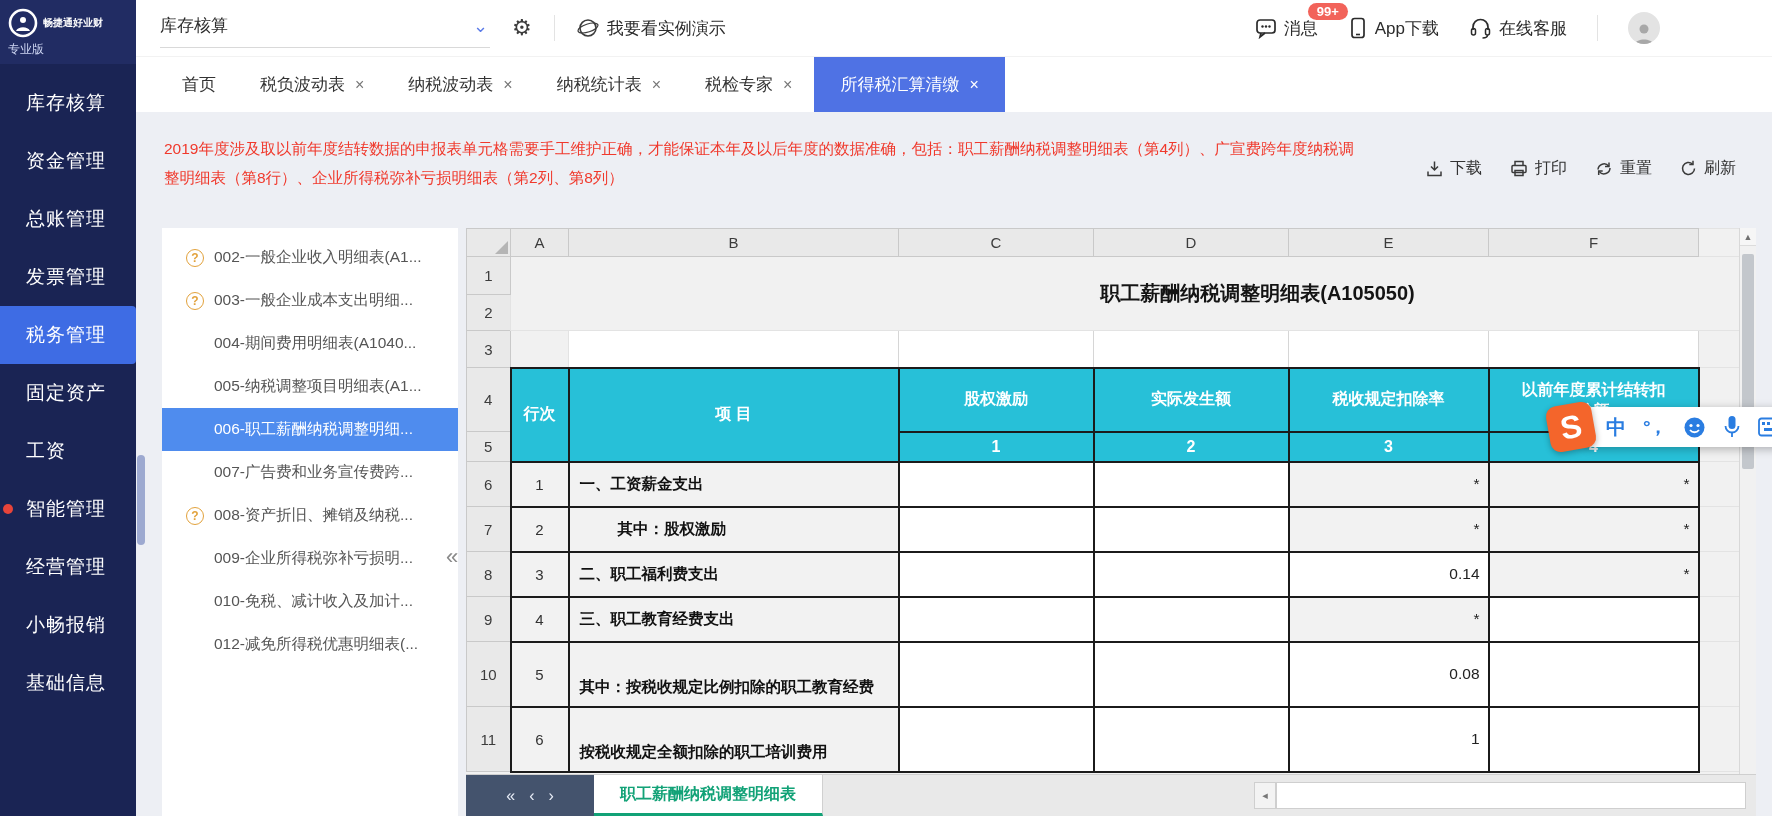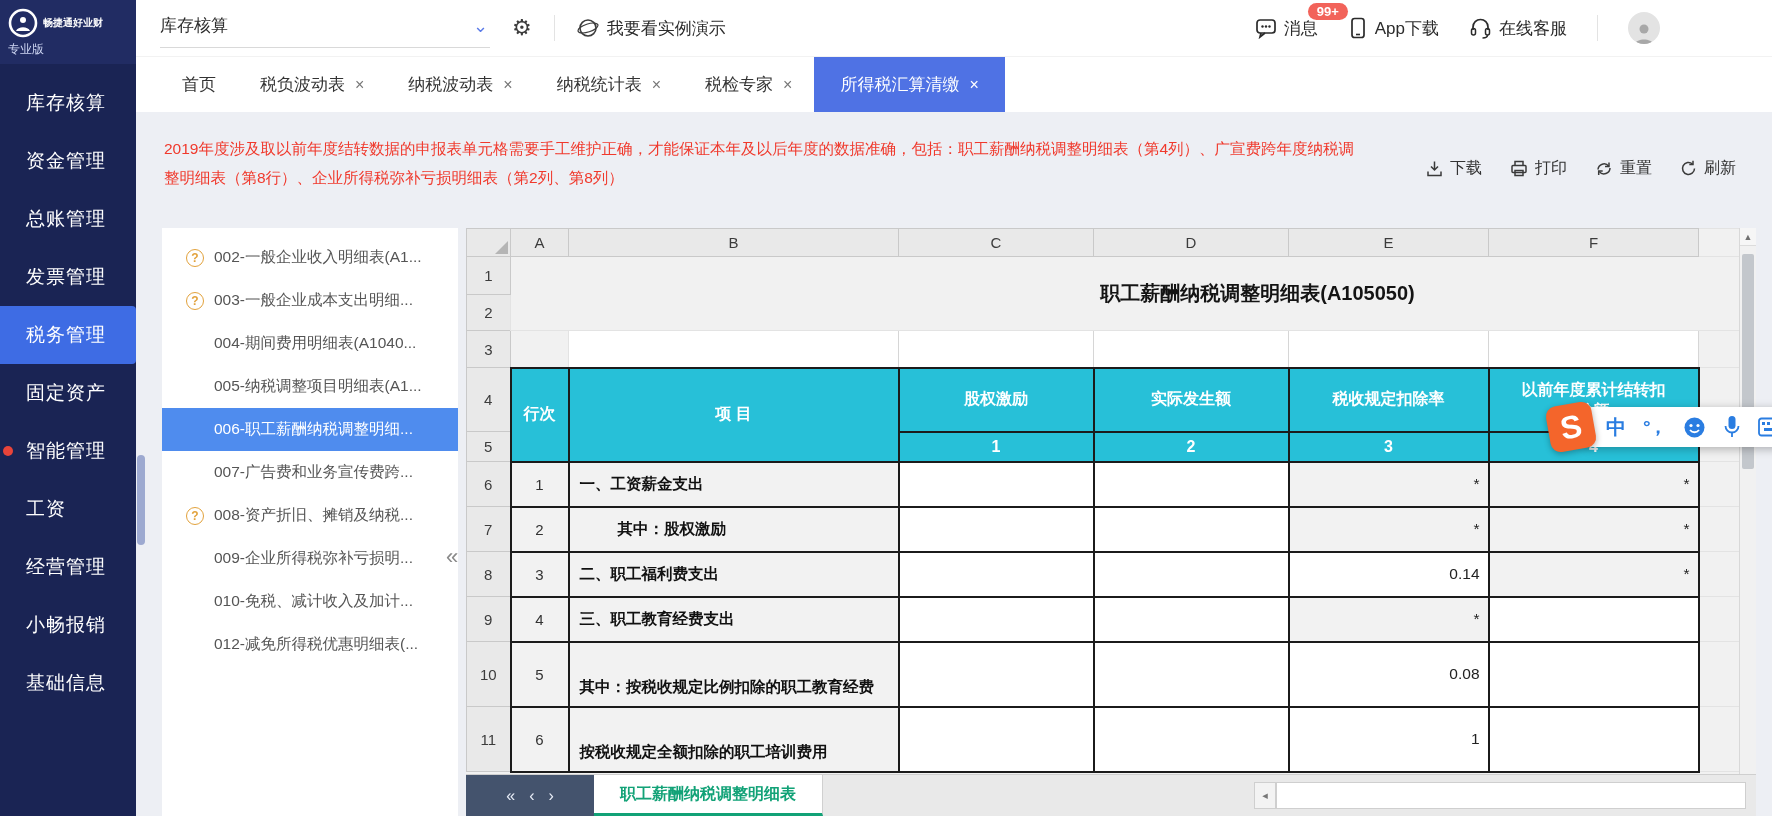--- a/index.html
+++ b/index.html
@@ -166,28 +166,28 @@
         <div class="side-item active">
 
           <span>税务管理</span>
         </div>
 
         <div class="side-item">
 
           <span>固定资产</span>
         </div>
 
+        <div class="side-item">
+
+          <span>工资</span>
+        </div>
+
         <div class="side-item dotted">
           <span class="dot"></span>
           <span>智能管理</span>
-        </div>
-
-        <div class="side-item">
-
-          <span>工资</span>
         </div>
 
         <div class="side-item">
 
           <span>经营管理</span>
         </div>
 
         <div class="side-item">
 
           <span>小畅报销</span>

